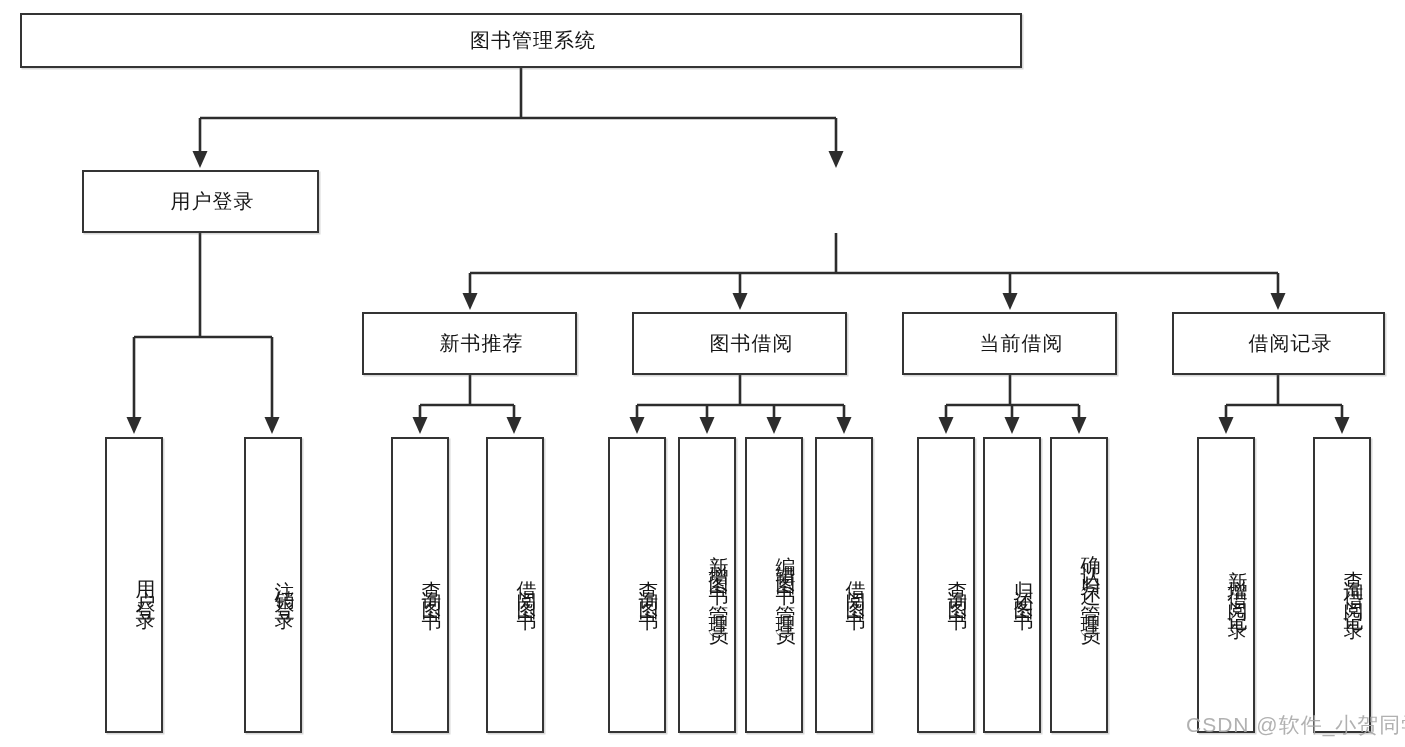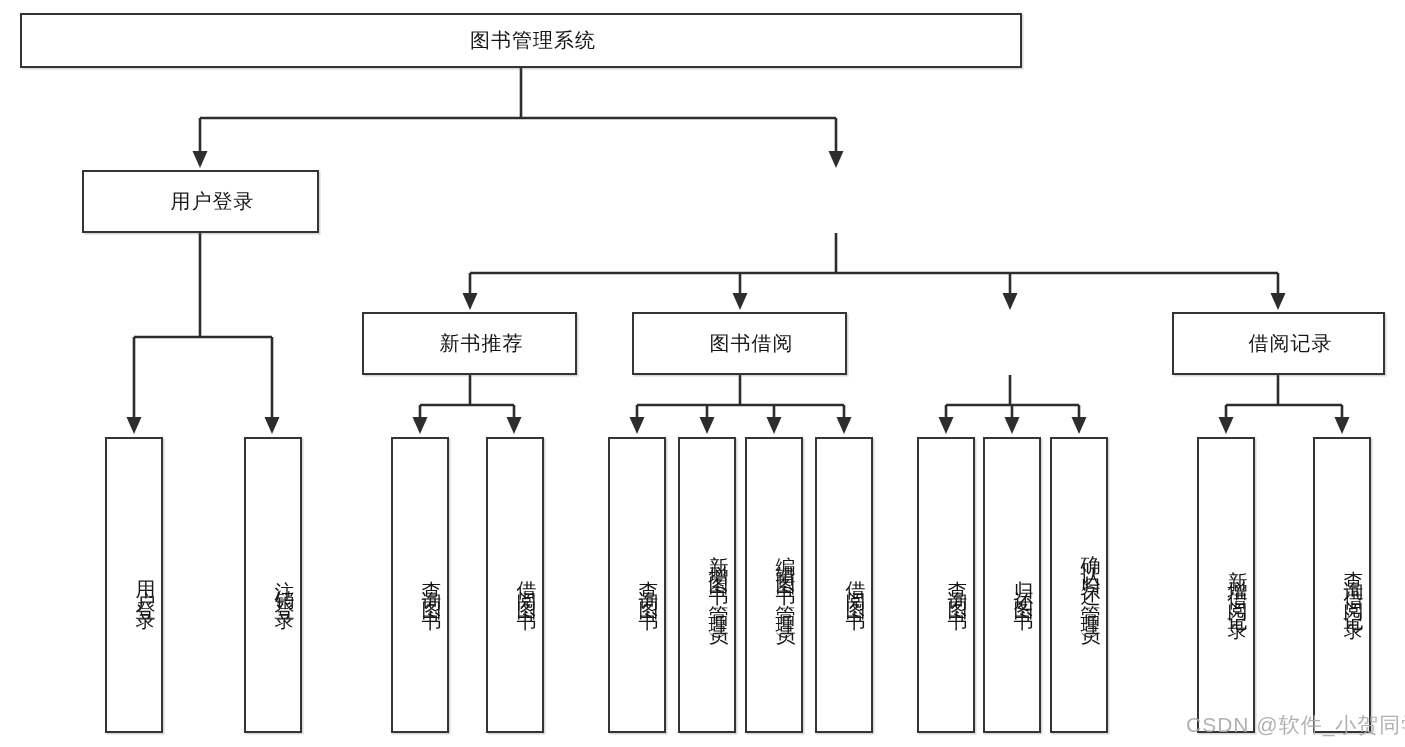--- a/index.html
+++ b/index.html
@@ -97,20 +97,23 @@
   <div class="box" style="left:82px; top:170px; width:237px; height:63px;">
     <span>用户登录</span>
   </div>
 
   <div class="box" style="left:362px; top:312px; width:215px; height:63px;font-family:Liberation Serif, serif;">
     <span>新书推荐</span>
   </div>
   <div class="box" style="left:632px; top:312px; width:215px; height:63px;text-align:center;">
     <span>图书借阅</span>
   </div>
+  <div class="box" style="left:902px; top:312px; width:215px; height:63px;">
+    <span>当前借阅</span>
+  </div>
   <div class="box" style="left:1172px; top:312px; width:213px; height:63px;">
     <span>借阅记录</span>
   </div>
 
   <div class="box vbox" style="left:105px; top:437px; width:58px; height:296px;">
     <span>用户登录</span>
   </div>
   <div class="box vbox" style="left:244px; top:437px; width:58px; height:296px;">
     <span>注销登录</span>
   </div>

